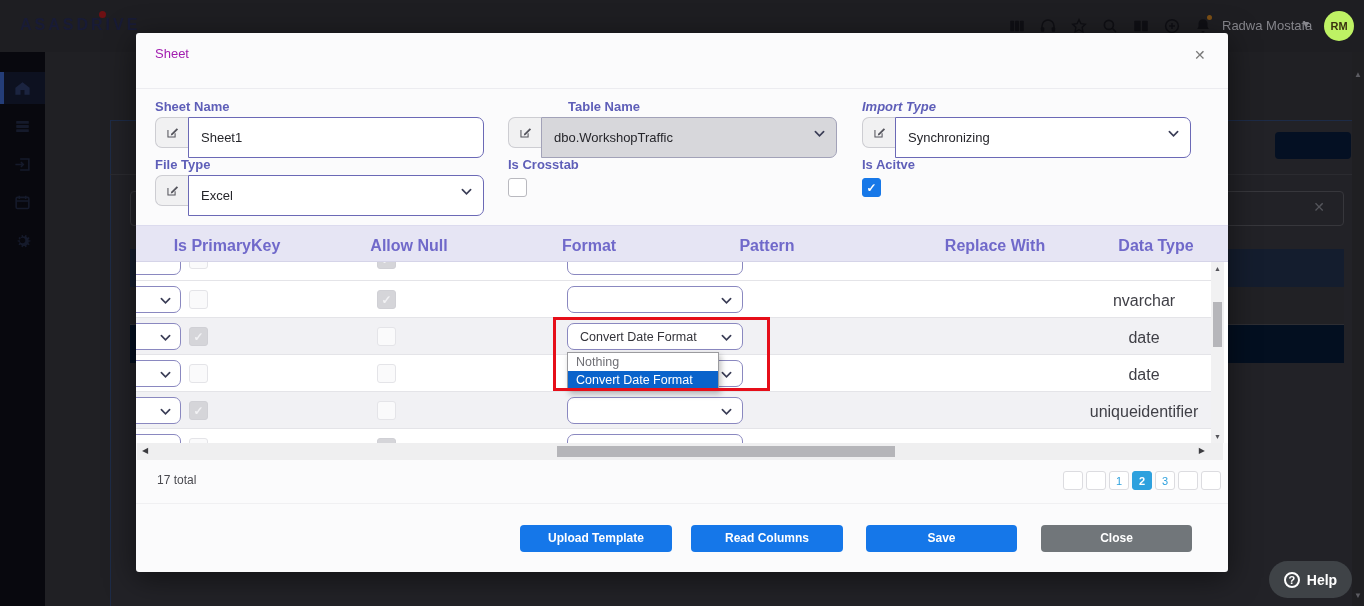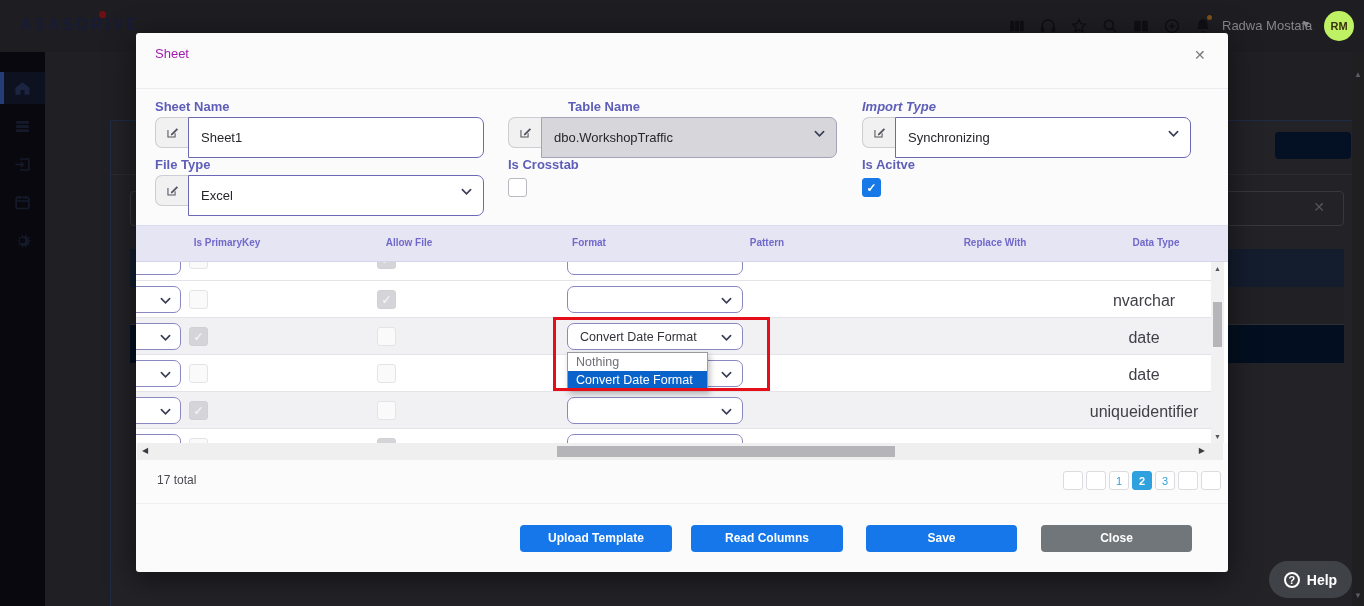--- a/index.html
+++ b/index.html
@@ -65,21 +65,21 @@
               font-size:13px; color:#26262b; display:flex; align-items:center; padding:12px 12px; position:relative; }
   .icontrol.gray { background:#d7d7db; border-color:#a2a2b8; }
   .icontrol .chev { position:absolute; right:11px; top:12px; }
   .cbx { position:absolute; width:19px; height:19px; border-radius:3px; background:#fff; border:1px solid #b9b9bf;
          display:flex; align-items:center; justify-content:center; font-size:12px; font-weight:bold; color:transparent; }
   .cbx.on { background:#1778e8; border-color:#1778e8; color:#fff; }
 
   
   .grid-head { position:absolute; left:0; top:192px; width:1092px; height:37px; background:#e6e5f4;
                border-top:1px solid #dcdbee; border-bottom:1px solid #d5d4e8; }
-  .grid-head span { position:absolute; top:11px; transform:translateX(-50%); font-size:10px; font-weight:bold; color:#7069ca; white-space:nowrap; }
+  .grid-head span { position:absolute; top:11px; transform:translateX(-50%); font-size:16px; font-weight:bold; color:#7069ca; white-space:nowrap; }
   .grid-body { position:absolute; left:0; top:229px; width:1092px; height:181px; background:#fff; overflow:hidden; }
   .grid-row { position:absolute; left:0; width:1075px; height:37px; background:#fff; border-bottom:1px solid #e4e4e8; overflow:visible; }
   .grid-row.shade { background:#f1f1f4; }
   .grid-row.partial { overflow:hidden; }
   .sliver-select { position:absolute; left:-29px; top:5px; width:74px; height:27px; background:#fff;
                    border:1px solid #8a88c0; border-radius:7px; }
   .sliver-select .chev { position:absolute; right:9px; top:10px; }
   .cb { position:absolute; top:9px; width:19px; height:19px; border-radius:3px; background:#fafafb; border:1px solid #e4e4e8;
         display:flex; align-items:center; justify-content:center; font-size:12px; font-weight:bold; color:transparent; }
   .cb.checked { background:#d5d5d9; border-color:#d0d0d5; color:#f2f2f4; }
@@ -92,21 +92,21 @@
 
   
   .vscroll { position:absolute; left:1075px; top:229px; width:13px; height:181px; background:#f1f1f2; }
   .vscroll .arr { position:absolute; left:0; width:13px; text-align:center; font-size:7px; color:#55555a; }
   .vscroll .thumb { position:absolute; left:2px; top:40px; width:9px; height:45px; background:#b6b6ba; }
   .hscroll { position:absolute; left:1px; top:410px; width:1086px; height:17px; background:#efeff0; }
   .hscroll .arr { position:absolute; top:3px; font-size:8px; color:#3c3c40; }
   .hscroll .thumb { position:absolute; left:420px; top:3px; width:338px; height:11px; background:#b5b5b9; }
 
   
-  .dd-popup { position:absolute; left:431px; top:319px; width:141px; background:#fff; border:1px solid #9b9b9f;
+  .dd-popup { position:absolute; left:431px; top:319px; width:152px; background:#fff; border:1px solid #9b9b9f;
               box-shadow:2px 3px 6px rgba(0,0,0,.25); z-index:20; }
   .dd-opt { height:18px; line-height:18px; padding-left:8px; font-size:12.5px; color:#6f6f75; white-space:nowrap; }
   .dd-opt.sel { background:#0a63cb; color:#fff; height:19px; line-height:19px; }
   .annotation { position:absolute; left:417px; top:284px; width:217px; height:74px; border:3px solid #e60e19; z-index:30; }
 
   
   .summary { position:absolute; left:21px; top:440px; font-size:12px; color:#4a4a50; }
   .pager { position:absolute; left:927px; top:438px; display:flex; gap:3px; }
   .pg { width:20px; height:19px; border:1px solid #dcdce0; border-radius:3px; background:#fff;
         font-size:11px; display:flex; align-items:center; justify-content:center; color:#2ea1de; }
@@ -311,21 +311,21 @@
         <svg class="chev" viewBox="0 0 12 8" width="11" height="8">
             <path d="M1.5 1.5L6 6l4.5-4.5" stroke="#393c55" stroke-width="1.8" fill="none" stroke-linecap="round"></path>
           </svg>
       </div>
     </div>
     <div class="cbx" style="left:372px; top:145px;">✓</div>
     <div class="cbx on" style="left:726px; top:145px;">✓</div>
 
     <div class="grid-head">
       <span style="left:91px;">Is PrimaryKey</span>
-      <span style="left:273px;">Allow File</span>
+      <span style="left:273px;">Allow Null</span>
       <span style="left:453px;">Format</span>
       <span style="left:631px;">Pattern</span>
       <span style="left:842px;margin-left:17px;">Replace With</span>
       <span style="left:1020px;">Data Type</span>
     </div>
 
     <div class="grid-body">
 
       <div class="grid-row partial" style="top:0; height:19px;">
         <div class="sliver-select" style="top:-14px;"></div>

